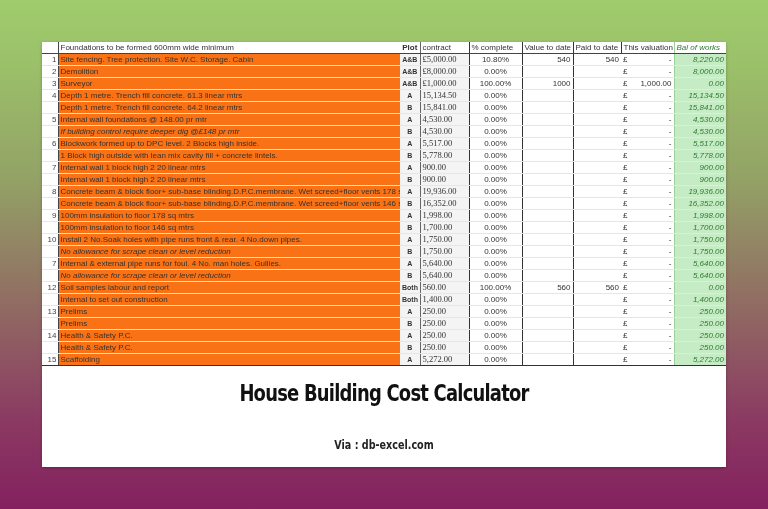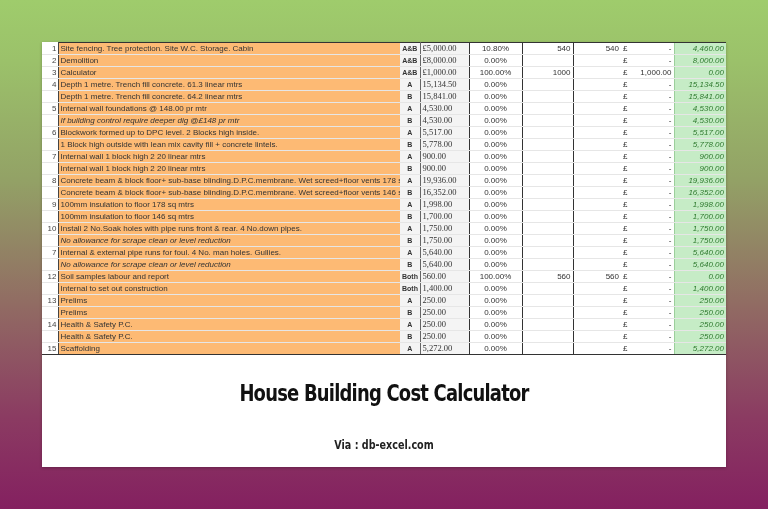--- a/index.html
+++ b/index.html
@@ -19,21 +19,21 @@
   col.c-desc{width:342px}
   col.c-plot{width:20px}
   col.c-con{width:49px}
   col.c-pct{width:53px}
   col.c-val{width:51px}
   col.c-paid{width:48px}
   col.c-gbp{width:10px}
   col.c-this{width:43px}
   col.c-bal{width:52px}
   td.num{text-align:right;color:#444;padding-right:1px;border-right:1.5px solid #444;}
-  td.desc{background:#fdba74;}
+  td.desc{background:#f97316;}
   td.plot{text-align:center;font-weight:bold;font-size:7px;background:#f4f4f4;border-right:1px solid #666;}
   td.con{text-align:left;background:#f4f4f4;font-family:"Liberation Serif",serif;font-size:8.5px;border-right:1.5px solid #333;}
   td.pct{text-align:center;border-right:1.5px solid #333;}
   td.val{text-align:right;border-right:1.5px solid #333;}
   td.paid{text-align:right;}
   td.gbp{text-align:left;}
   td.this{text-align:right;}
   td.bal{text-align:right;font-style:italic;background:#c6ecc6;color:#2f7a2f;border-left:1px solid #9ccf9c;}
   tr.hdr td{background:#fff;border-bottom:1.5px solid #444;font-size:8px;}
   tr.hdr td.plot{background:#fff;}
@@ -69,47 +69,58 @@
           <col class="c-plot">
           <col class="c-con">
           <col class="c-pct">
         <col class="c-val">
           <col class="c-paid">
           <col class="c-gbp">
           <col class="c-this">
           <col class="c-bal">
       </colgroup>
       <tbody id="tbody">
+        <tr class="hdr">
+          <td class="num"></td>
+          <td class="desc" style="background:#fff">Foundations to be formed 600mm wide minimum</td>
+          <td class="plot">Plot</td>
+          <td class="con">contract</td>
+          <td class="pct">% complete</td>
+          <td class="val">Value to date</td>
+          <td class="paid">Paid to date</td>
+          <td colspan="2">This valuation</td>
+          <td class="bal">Bal of works</td>
+        </tr>
       <tr class="grp-start">
             <td class="num">1</td>
             <td class="desc">Site fencing. Tree protection. Site W.C. Storage. Cabin</td>
             <td class="plot">A&amp;B</td>
             <td class="con">£5,000.00</td>
             <td class="pct">10.80%</td>
             <td class="val">540</td>
             <td class="paid">540</td>
             <td class="gbp">£</td>
             <td class="this">-</td>
-            <td class="bal">4,460.00</td>
+            <td class="bal">8,220.00</td>
           </tr>
           <tr class="grp-start">
             <td class="num">2</td>
             <td class="desc">Demolition</td>
             <td class="plot">A&amp;B</td>
             <td class="con">£8,000.00</td>
             <td class="pct">0.00%</td>
             <td class="val"></td>
             <td class="paid"></td>
             <td class="gbp">£</td>
             <td class="this">-</td>
             <td class="bal">8,000.00</td>
           </tr>
           <tr class="grp-start">
             <td class="num">3</td>
-            <td class="desc">Calculator</td>
+            <td class="desc">Surveyor</td>
             <td class="plot">A&amp;B</td>
             <td class="con">£1,000.00</td>
             <td class="pct">100.00%</td>
             <td class="val">1000</td>
             <td class="paid"></td>
             <td class="gbp">£</td>
             <td class="this">1,000.00</td>
             <td class="bal">0.00</td>
           </tr>
           <tr class="grp-start">

